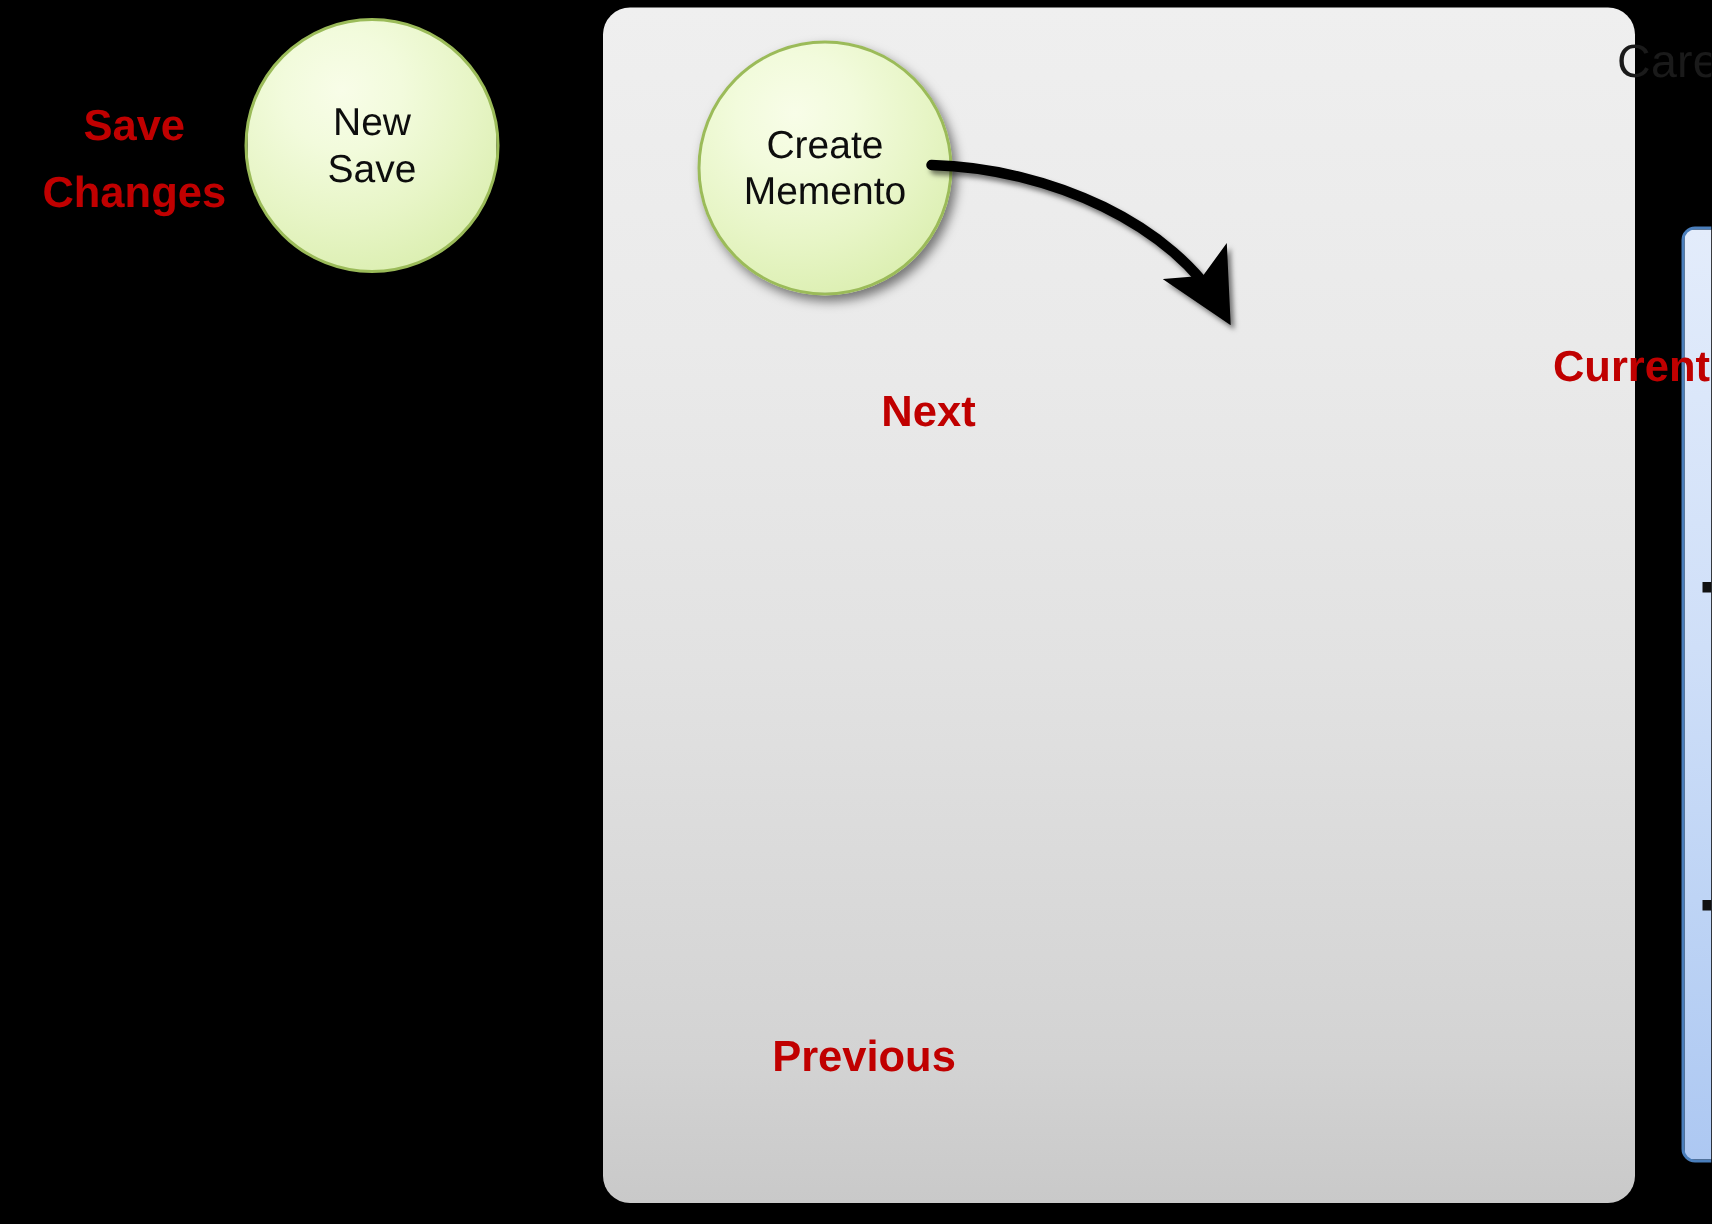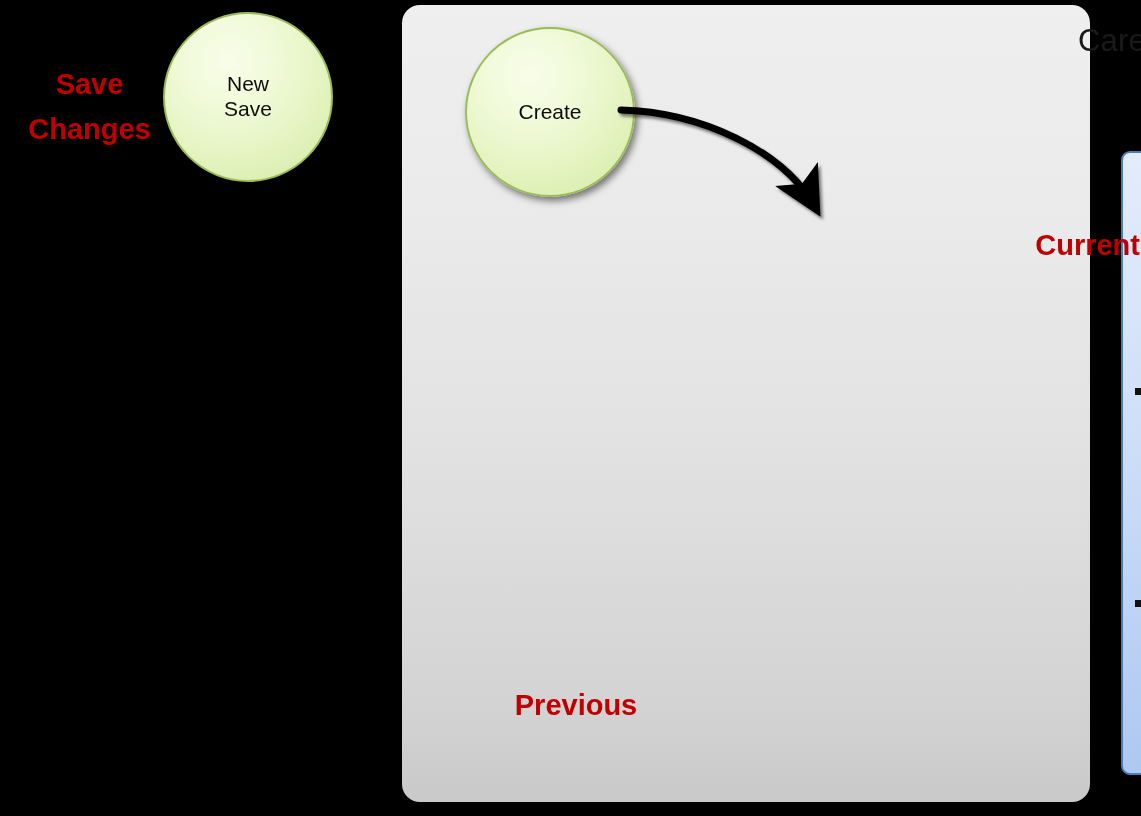--- a/index.html
+++ b/index.html
@@ -87,21 +87,21 @@
     background: radial-gradient(circle at 38% 28%, #f8fde8 0%, #f2fbdc 25%, #e7f5c6 55%, #dcefb2 80%, #d2e9a2 100%);
     box-shadow: 3px 4px 7px rgba(0,0,0,0.5);
     box-sizing: border-box;
     display: flex;
     flex-direction: column;
     align-items: center;
     justify-content: center;
     line-height: 1.18;
   }
   .green-circle span {
-    font-size: 21px;
+    font-size: 26px;
     color: #0d0d0d;
     display: block;
     text-align: left;
   }
   #new-state-circle { left: 163px; top: 12px; }
   #create-memento-circle { left: 465px; top: 27px; }
 
   
   .red-label {
     position: absolute;
@@ -168,27 +168,29 @@
     </div>
   </div>
 
   <div class="green-circle" id="new-state-circle">
     <span>New</span>
     <span>Save</span>
   </div>
 
   <div class="green-circle" id="create-memento-circle">
     <span>Create</span>
+    <span>Memento</span>
   </div>
 
   <div class="red-label" id="save-changes-label">
     <span>Save</span>
     <span>Changes</span>
   </div>
 
+  <div class="red-label" id="next-label">Next</div>
 
   <div class="red-label" id="previous-label">Previous</div>
 
   <div class="red-label" id="current-label">Current</div>
 
   <svg id="arrow-layer" viewBox="0 0 1141 816">
     <defs>
       <marker id="head-right" markerWidth="7" markerHeight="7" refX="5.6" refY="3.5" orient="auto" markerUnits="strokeWidth">
         <path d="M0,0 L7,3.5 L0,7 L1.6,3.5 Z" fill="#000000"></path>
       </marker>

